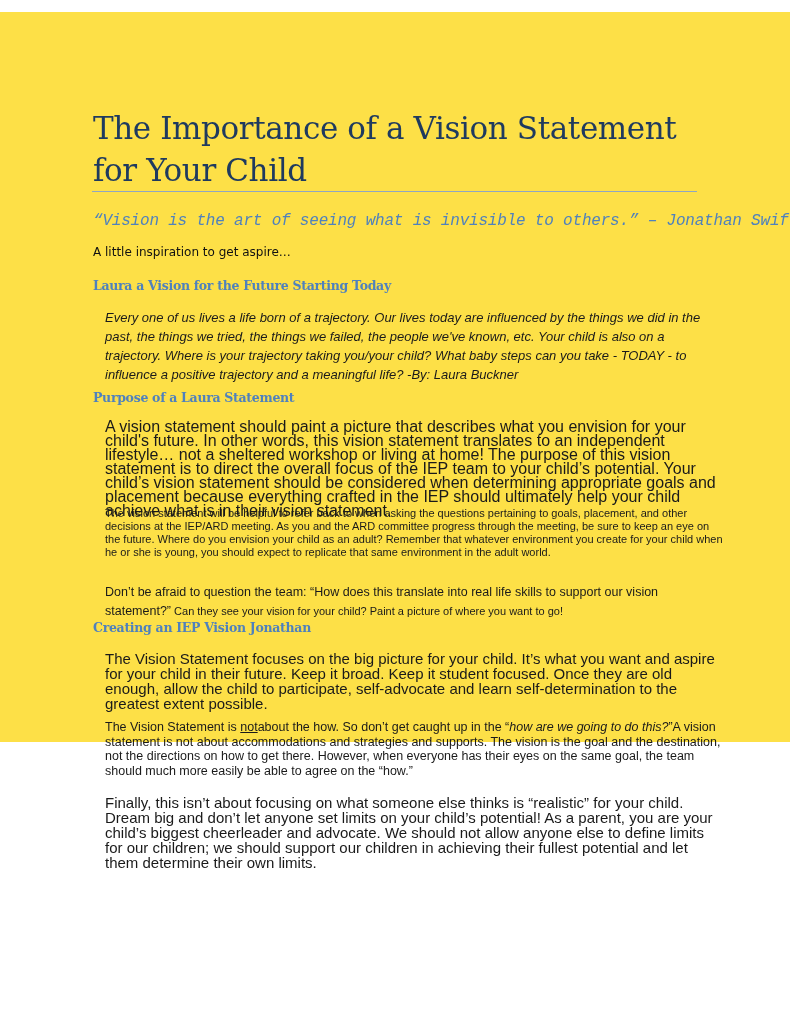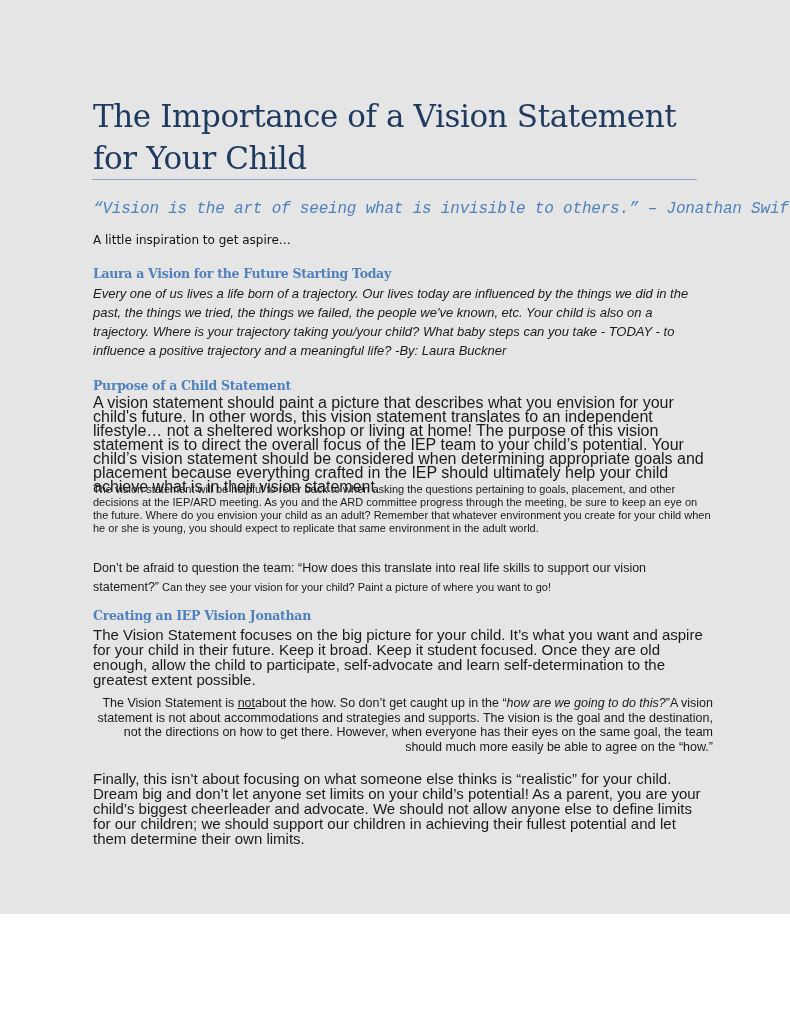--- a/index.html
+++ b/index.html
@@ -8,24 +8,24 @@
       background: #ffffff;
     }
     body {
       width: 790px;
       height: 1022px;
       position: relative;
       overflow: hidden;
     }
     .page {
       position: absolute;
-      left: 0; top: 0;
+      left: 0; top: 12px;
       width: 790px;
-      height: 914px;
-      background: #e5e5e5;
+      height: 730px;
+      background: #fde047;
     }
     .title {
       position: absolute;
       left: 93px;
       top: 95px;
       width: 620px;
       font-family: "DejaVu Serif", "Liberation Serif", serif;
       font-size: 31px;
       line-height: 42px;
       color: #1f3a5f;
@@ -71,21 +71,21 @@
       color: #4f81bd;
       white-space: nowrap;
       letter-spacing: -0.3px;
     }
     .para {
       position: absolute;
       left: 93px;
       width: 610px;
       font-family: "Liberation Sans", "DejaVu Sans", sans-serif;
       color: #1a1a1a;
-      margin: 0;
+      margin: 12px;
     }
     .p-italic {
       font-style: italic;
       font-size: 13px;
       line-height: 19px;
     }
     .p-small {
       font-size: 16px;
       line-height: 14px;
     }
@@ -93,21 +93,20 @@
       font-size: 11px;
       line-height: 13px;
     }
     .p-normal {
       font-size: 15px;
       line-height: 15px;
     }
     .p-mid {
       font-size: 12.5px;
       line-height: 14.5px;
-      text-align: right;
     }
     .p-lead {
       font-size: 12.5px;
     }
     .p-tail {
       font-size: 11px;
     }
     .u { text-decoration: underline; }
     .i { font-style: italic; }
   </style>
@@ -119,21 +118,21 @@
   <h1 class="title">The Importance of a Vision Statement for Your Child</h1>
   <div class="title-rule"></div>
 
   <div class="epigraph">“Vision is the art of seeing what is invisible to others.” – Jonathan Swift</div>
 
   <div class="intro">A little inspiration to get aspire…</div>
 
   <div class="heading" style="top:266px;">Laura a Vision for the Future Starting Today</div>
   <p class="para p-italic" style="top:284px; width:612px;">Every one of us lives a life born of a trajectory. Our lives today are influenced by the things we did in the past, the things we tried, the things we failed, the people we've known, etc. Your child is also on a trajectory. Where is your trajectory taking you/your child? What baby steps can you take - TODAY - to influence a positive trajectory and a meaningful life? -By: Laura Buckner</p>
 
-  <div class="heading" style="top:378px;">Purpose of a Child Statement</div>
+  <div class="heading" style="top:378px;">Purpose of a Laura Statement</div>
   <p class="para p-small" style="top:396px; width:620px;">A vision statement should paint a picture that describes what you envision for your child's future. In other words, this vision statement translates to an independent lifestyle… not a sheltered workshop or living at home! The purpose of this vision statement is to direct the overall focus of the IEP team to your child’s potential. Your child’s vision statement should be considered when determining appropriate goals and placement because everything crafted in the IEP should ultimately help your child achieve what is in their vision statement.</p>
   <p class="para p-tight" style="top:483px; width:620px;">The vision statement will be helpful to refer back to when asking the questions pertaining to goals, placement, and other decisions at the IEP/ARD meeting. As you and the ARD committee progress through the meeting, be sure to keep an eye on the future. Where do you envision your child as an adult? Remember that whatever environment you create for your child when he or she is young, you should expect to replicate that same environment in the adult world.</p>
   <p class="para" style="top:558px; width:560px; line-height:17px;"><span class="p-lead">Don’t be afraid to question the team: “How does this translate into real life skills to support our vision statement?”</span><span class="p-tail"> Can they see your vision for your child? Paint a picture of where you want to go!</span></p>
 
   <div class="heading" style="top:608px;">Creating an IEP Vision Jonathan</div>
   <p class="para p-normal" style="top:627px; width:614px;">The Vision Statement focuses on the big picture for your child. It’s what you want and aspire for your child in their future. Keep it broad. Keep it student focused. Once they are old enough, allow the child to participate, self-advocate and learn self-determination to the greatest extent possible.</p>
 
   <p class="para p-mid" style="top:696px; width:620px;"><span>The Vision Statement is </span><span class="u">not</span><span>about the how. So don’t get caught up in the “</span><span class="i">how are we going to do this?</span><span>”A vision statement is not about accommodations and strategies and supports. The vision is the goal and the destination, not the directions on how to get there. However, when everyone has their eyes on the same goal, the team should much more easily be able to agree on the “how.”</span></p>
 
   <p class="para p-normal" style="top:771px; width:612px;">Finally, this isn’t about focusing on what someone else thinks is “realistic” for your child. Dream big and don’t let anyone set limits on your child’s potential! As a parent, you are your child’s biggest cheerleader and advocate. We should not allow anyone else to define limits for our children; we should support our children in achieving their fullest potential and let them determine their own limits.</p>

